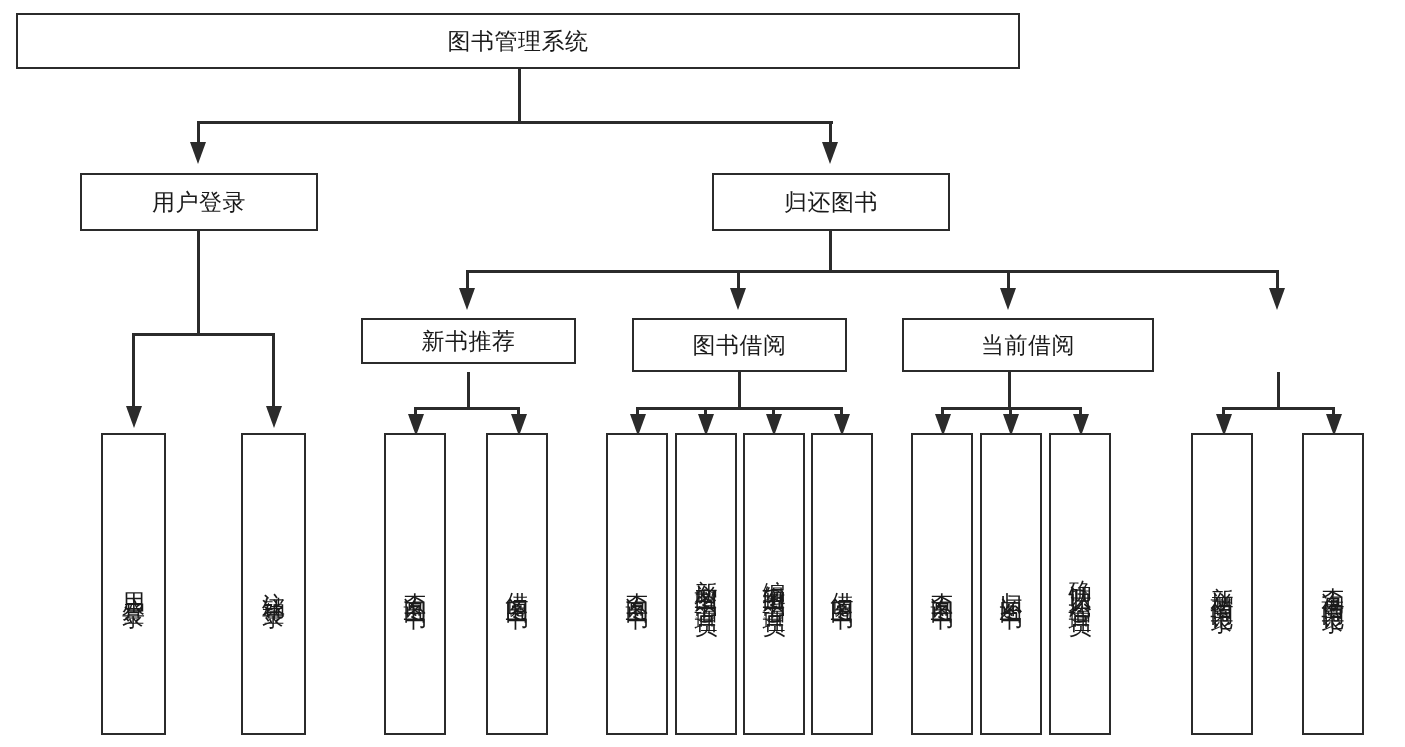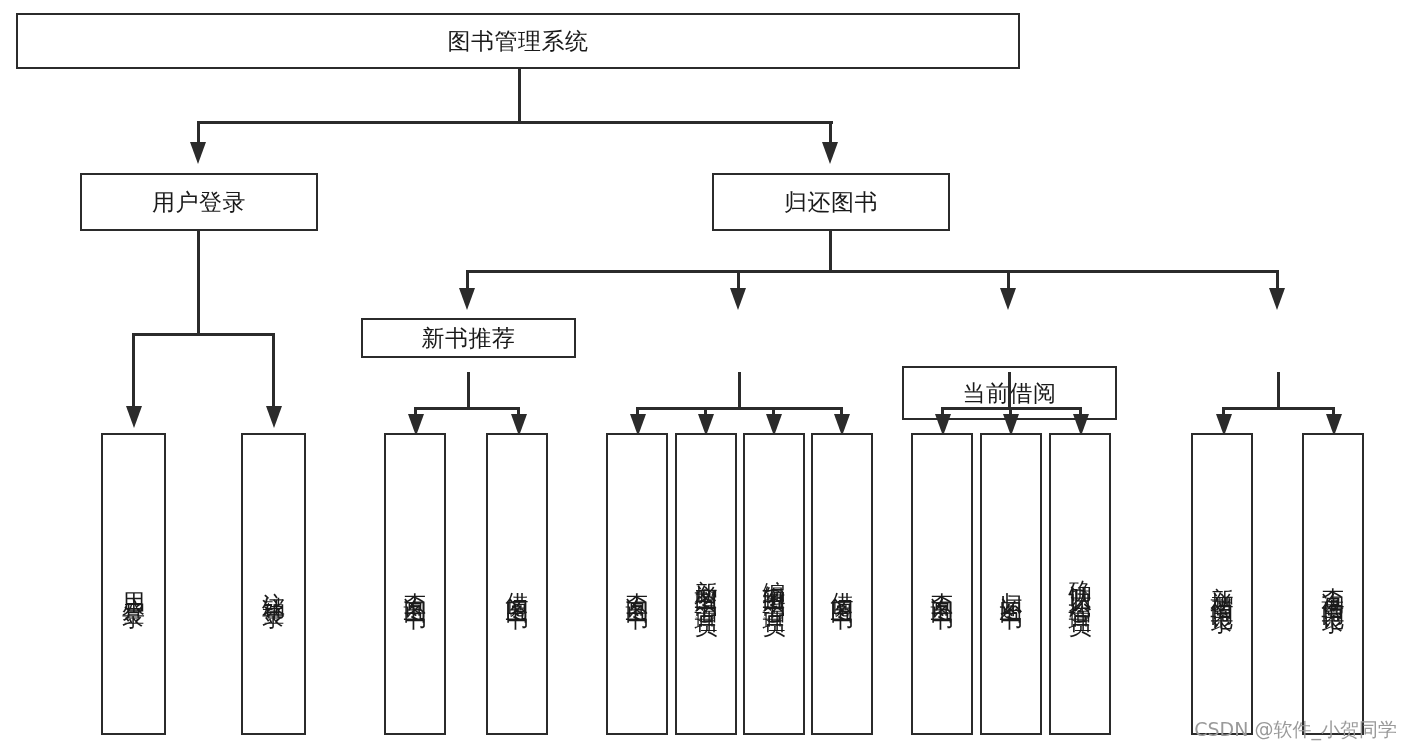--- a/index.html
+++ b/index.html
@@ -108,24 +108,27 @@
 
   <div class="seg vseg" style="left:737px; top:270px; width:3px; height:21px;"></div>
   <div class="arrow" style="left:730px; top:288px;"></div>
 
   <div class="seg vseg" style="left:1007px; top:270px; width:3px; height:21px;"></div>
   <div class="arrow" style="left:1000px; top:288px;"></div>
 
   <div class="seg vseg" style="left:1276px; top:270px; width:3px; height:21px;"></div>
   <div class="arrow" style="left:1269px; top:288px;"></div>
 
-  <div class="node h" style="left:361px; top:318px; width:215px; height:40px;">
+  <div class="node h" style="left:361px; top:318px; width:215px; height:46px;">
     <span>新书推荐</span>
   </div>
-  <div class="node h" style="left:902px; top:318px; width:215px; height:54px;margin-top:48px;">
+  <div class="node h" style="left:632px; top:318px; width:215px; height:54px;">
+    <span>图书借阅</span>
+  </div>
+  <div class="node h" style="left:902px; top:318px; width:252px; height:54px;">
     <span>当前借阅</span>
   </div>
 
   <div class="seg vseg" style="left:467px; top:372px; width:3px; height:38px;"></div>
   <div class="seg hseg" style="left:414px; top:407px; width:106px; height:3px;"></div>
   <div class="seg vseg" style="left:414px; top:407px; width:3px; height:12px;"></div>
   <div class="arrow" style="left:408px; top:414px;"></div>
   <div class="seg vseg" style="left:517px; top:407px; width:3px; height:12px;"></div>
   <div class="arrow" style="left:511px; top:414px;"></div>
 
@@ -193,15 +196,14 @@
     <span class="vtext">确认归还（管理员）</span>
   </div>
 
   <div class="node leaf" style="left:1191px; top:433px; width:62px; height:302px;">
     <span class="vtext">新增借阅记录</span>
   </div>
   <div class="node leaf" style="left:1302px; top:433px; width:62px; height:302px;">
     <span class="vtext">查询借阅记录</span>
   </div>
 
-  <div id="watermark">CSDN @软件_小贺同学</div>
 
 </div>
 
 </body></html>

